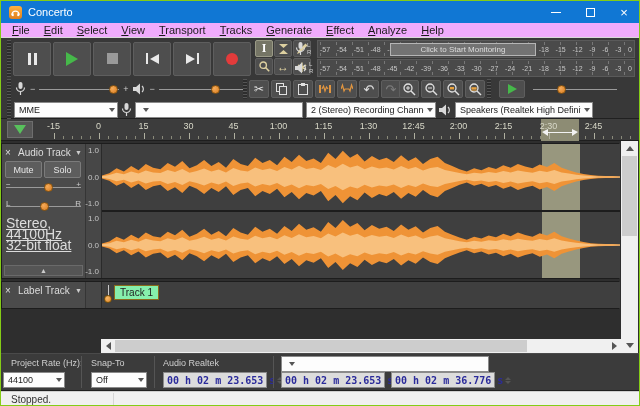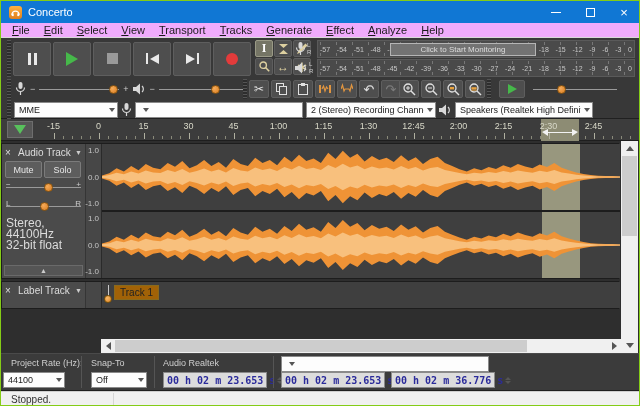--- a/index.html
+++ b/index.html
@@ -102,39 +102,39 @@
   .audio-track { position:absolute; left:0; top:2px; width:618px; height:136px; border:1px solid #1d1d1d; background:#4b4b4b; }
   .tpanel { position:absolute; left:0; top:0; width:84px; height:100%; background:#4b4b4b; border-right:1px solid #353535; }
   .tp-row1 { position:absolute; left:3px; top:2px; right:3px; height:13px; display:flex; align-items:center; gap:3px; color:#ddd; font-size:10px; }
   .tp-close { color:#ddd; font-size:10px; width:10px; }
   .tp-name { flex:1; white-space:nowrap; overflow:hidden; }
   .tp-dd { font-size:7px; color:#ccc; }
   .tp-btns { position:absolute; left:3px; top:17px; display:flex; gap:2px; }
   .tp-btn { width:37px; height:17px; background:#5d5d5d; border:1px solid #7b7b7b; border-radius:2px; color:#e8e8e8; font-size:9px; display:flex; align-items:center; justify-content:center; }
   .tp-slider { position:absolute; left:4px; right:4px; }
   .tp-slider .lab { position:absolute; top:0; font-size:8px; color:#ccc; }
-  .tp-info { position:absolute; left:4px; top:74px; font-size:12px; color:#dcdcdc; line-height:11px; }
+  .tp-info { position:absolute; left:4px; top:74px; font-size:14px; color:#dcdcdc; line-height:11px;text-decoration:underline; }
   .tp-collapse { position:absolute; left:2px; right:2px; bottom:2px; height:11px; background:#555; border:1px solid #6a6a6a; display:flex; align-items:center; justify-content:center; color:#ccc; font-size:7px; }
   .vruler { position:absolute; left:84px; top:0; width:16px; height:100%; background:#474747; border-right:1px solid #2a2a2a; }
   .vr-num { position:absolute; right:2px; font-size:8px; color:#c6c6c6; }
   .channels { position:absolute; left:100px; top:0; width:518px; height:100%; }
   .channel { position:absolute; left:0; width:518px; height:66px; background:#3f3f3f; overflow:hidden; }
   .channel.ch2 { top:68px; }
   .ch-divider { position:absolute; left:0; top:66px; width:518px; height:2px; background:#1d1d1d; }
   .sel-band { position:absolute; top:0; bottom:0; left:440px; width:38px; background:#98977e; }
   .centerline { position:absolute; left:0; right:0; top:33px; height:1px; background:#6b6b6b; }
   .channel svg { position:absolute; left:0; top:0; width:518px; height:66px; }
 
   .label-track { position:absolute; left:0; top:140px; width:618px; height:28px; border:1px solid #1d1d1d; background:#4b4b4b; }
   .lt-area { position:absolute; left:100px; top:0; width:518px; height:100%; background:#3f3f3f; }
   .label-flag { position:absolute; top:3px; display:flex; align-items:flex-start; }
   .flag-pin { position:relative; width:9px; height:20px; margin-right:1px; }
   .flag-pin .stem { position:absolute; left:4px; top:0; width:1px; height:12px; background:#c8c8c8; }
   .flag-pin .dot { position:absolute; left:0; top:10px; width:8px; height:8px; border-radius:50%; background:radial-gradient(circle at 35% 35%, #f8b96a, #dd8424); border:1px solid #7a5208; }
-  .flag-box { height:15px; background:#a16207; border:1px solid #8a6a1c; color:#222; font-size:10px; padding:0 5px; display:flex; align-items:center; }
+  .flag-box { height:15px; background:#86efac; border:1px solid #8a6a1c; color:#222; font-size:10px; padding:0 5px; display:flex; align-items:center; }
   .lf-1 { left:2px; } .lf-2 { left:360px; }
 
   
   .vscroll { position:absolute; left:620px; top:0; width:17px; height:212px; background:#f0f0f0; }
   .vs-arrow { position:absolute; left:0; width:17px; height:15px; display:flex; align-items:center; justify-content:center; }
   .tri-up { width:0; height:0; border-left:4px solid transparent; border-right:4px solid transparent; border-bottom:5px solid #555; }
   .tri-down { width:0; height:0; border-left:4px solid transparent; border-right:4px solid transparent; border-top:5px solid #555; }
   .vs-thumb { position:absolute; left:1px; top:15px; width:15px; height:80px; background:#cdcdcd; }
   .hscroll { position:absolute; left:100px; top:198px; width:520px; height:14px; background:#f0f0f0; }
   .hs-arrow { position:absolute; top:0; width:14px; height:14px; display:flex; align-items:center; justify-content:center; }

